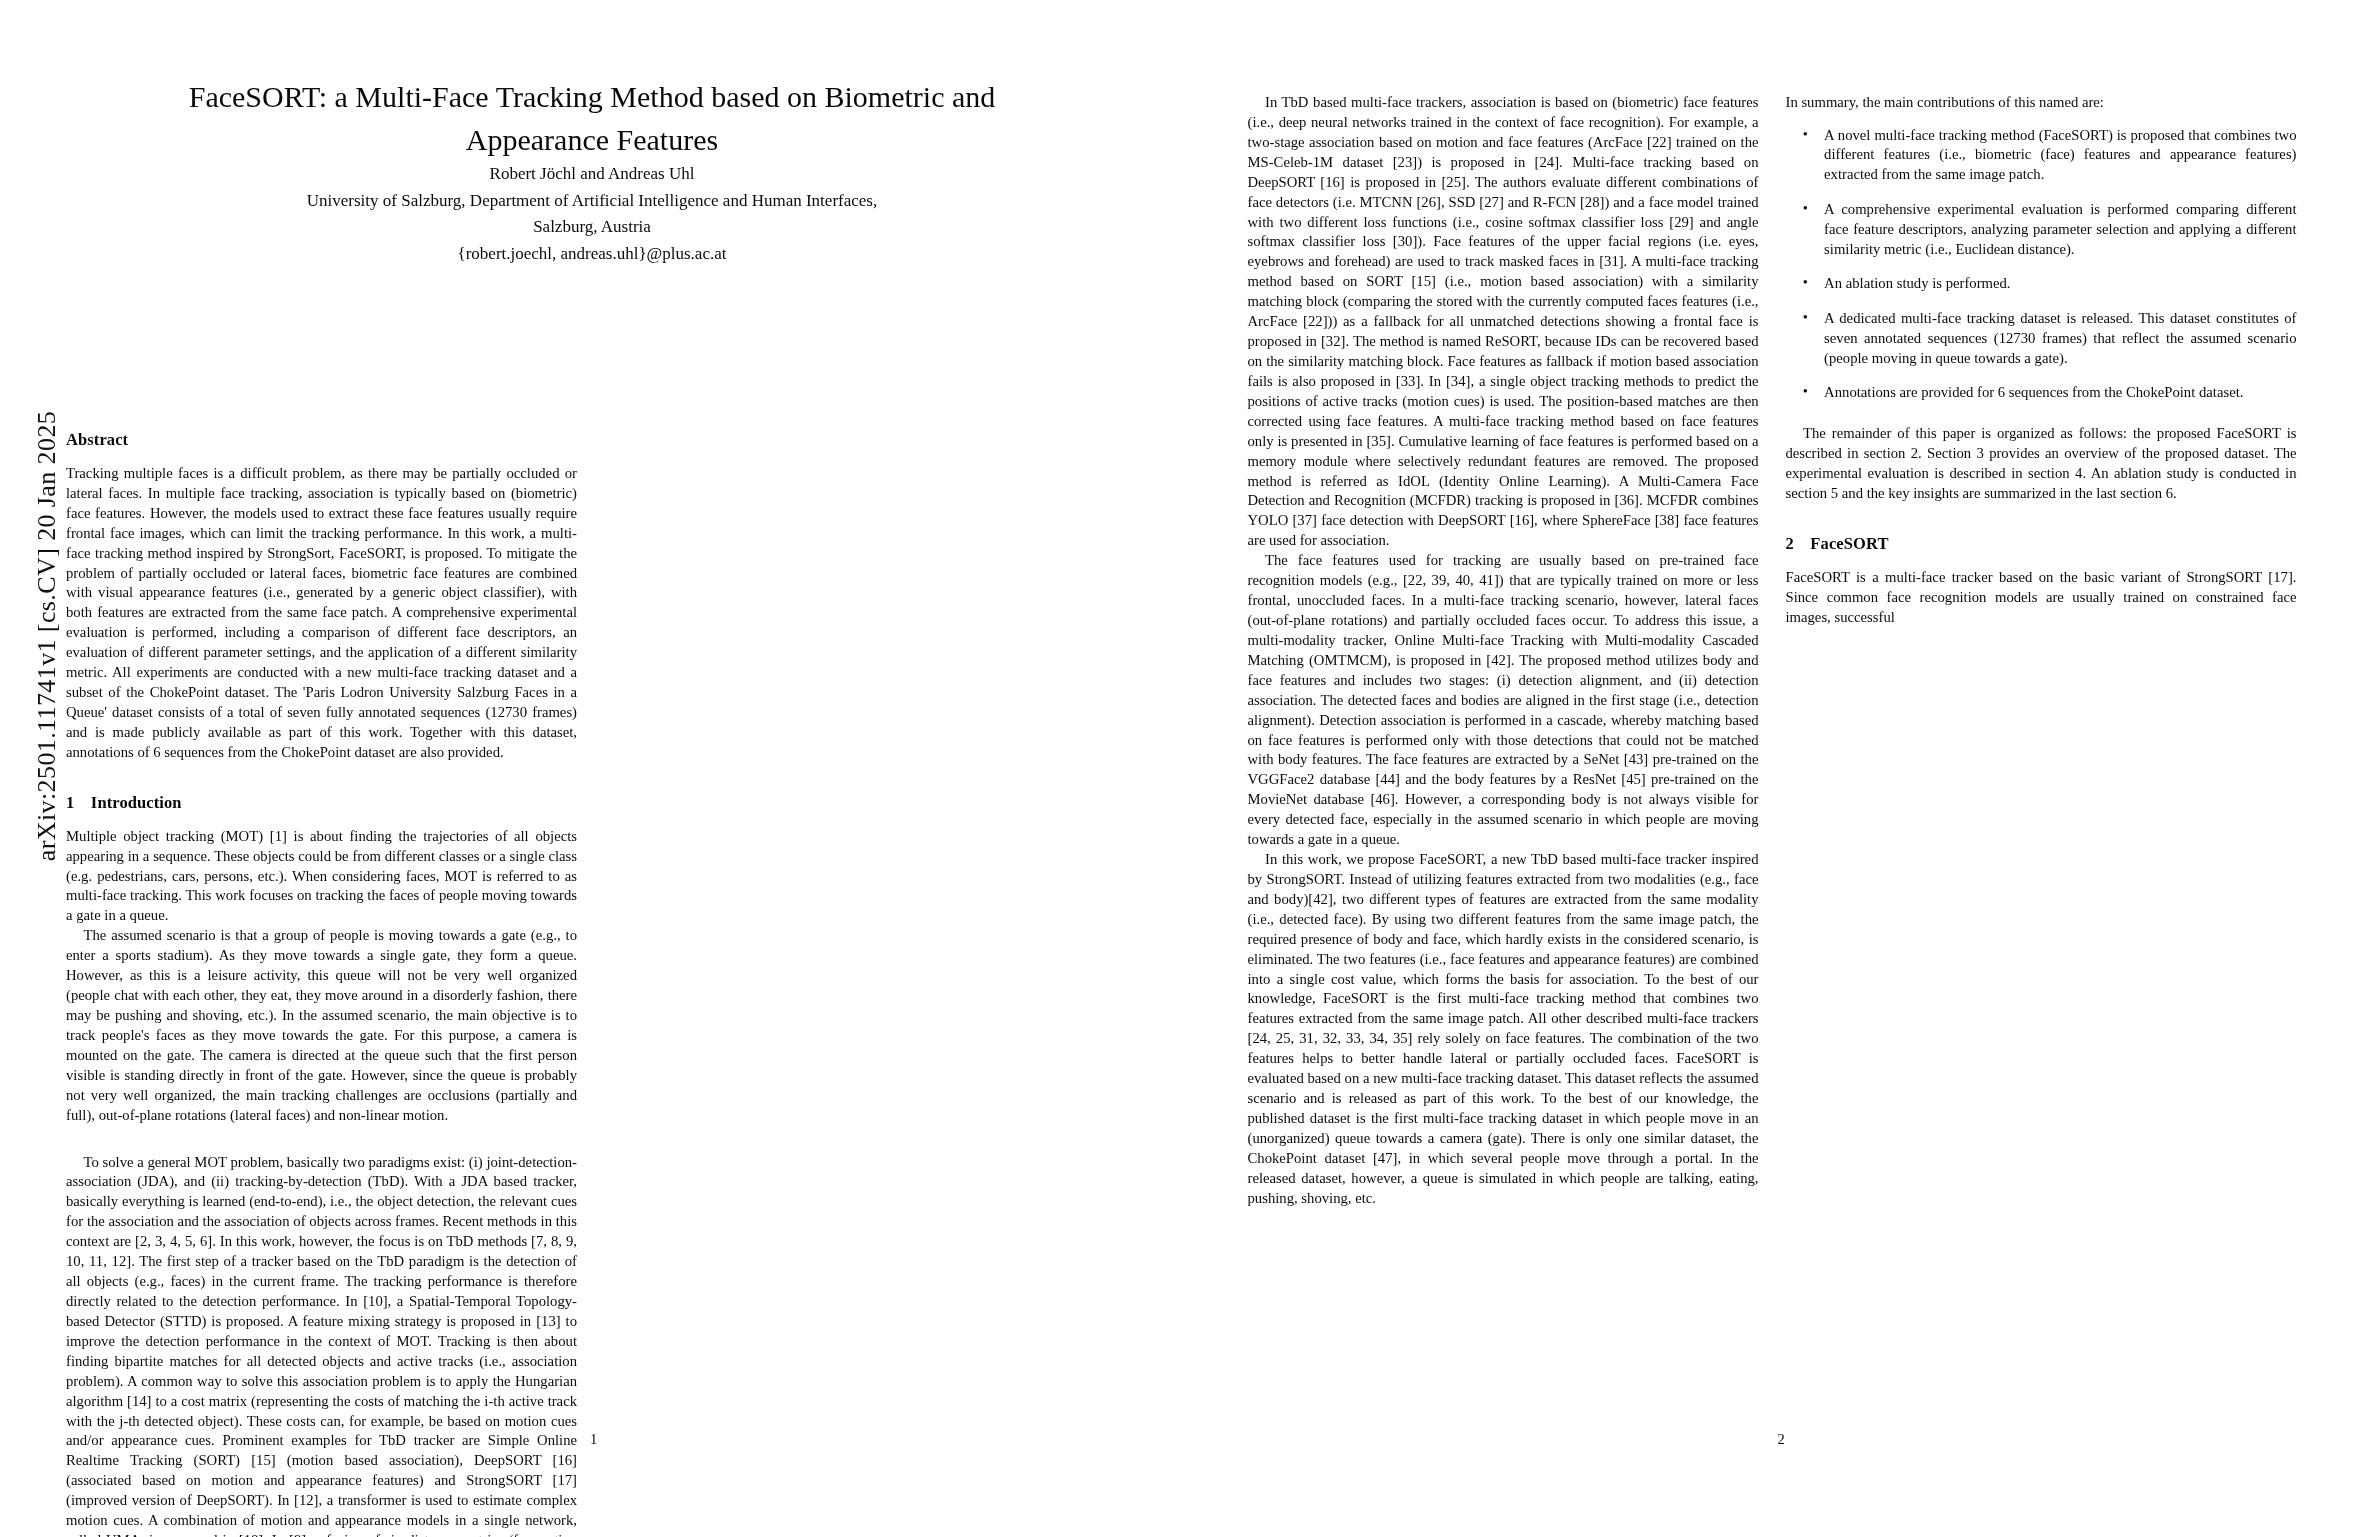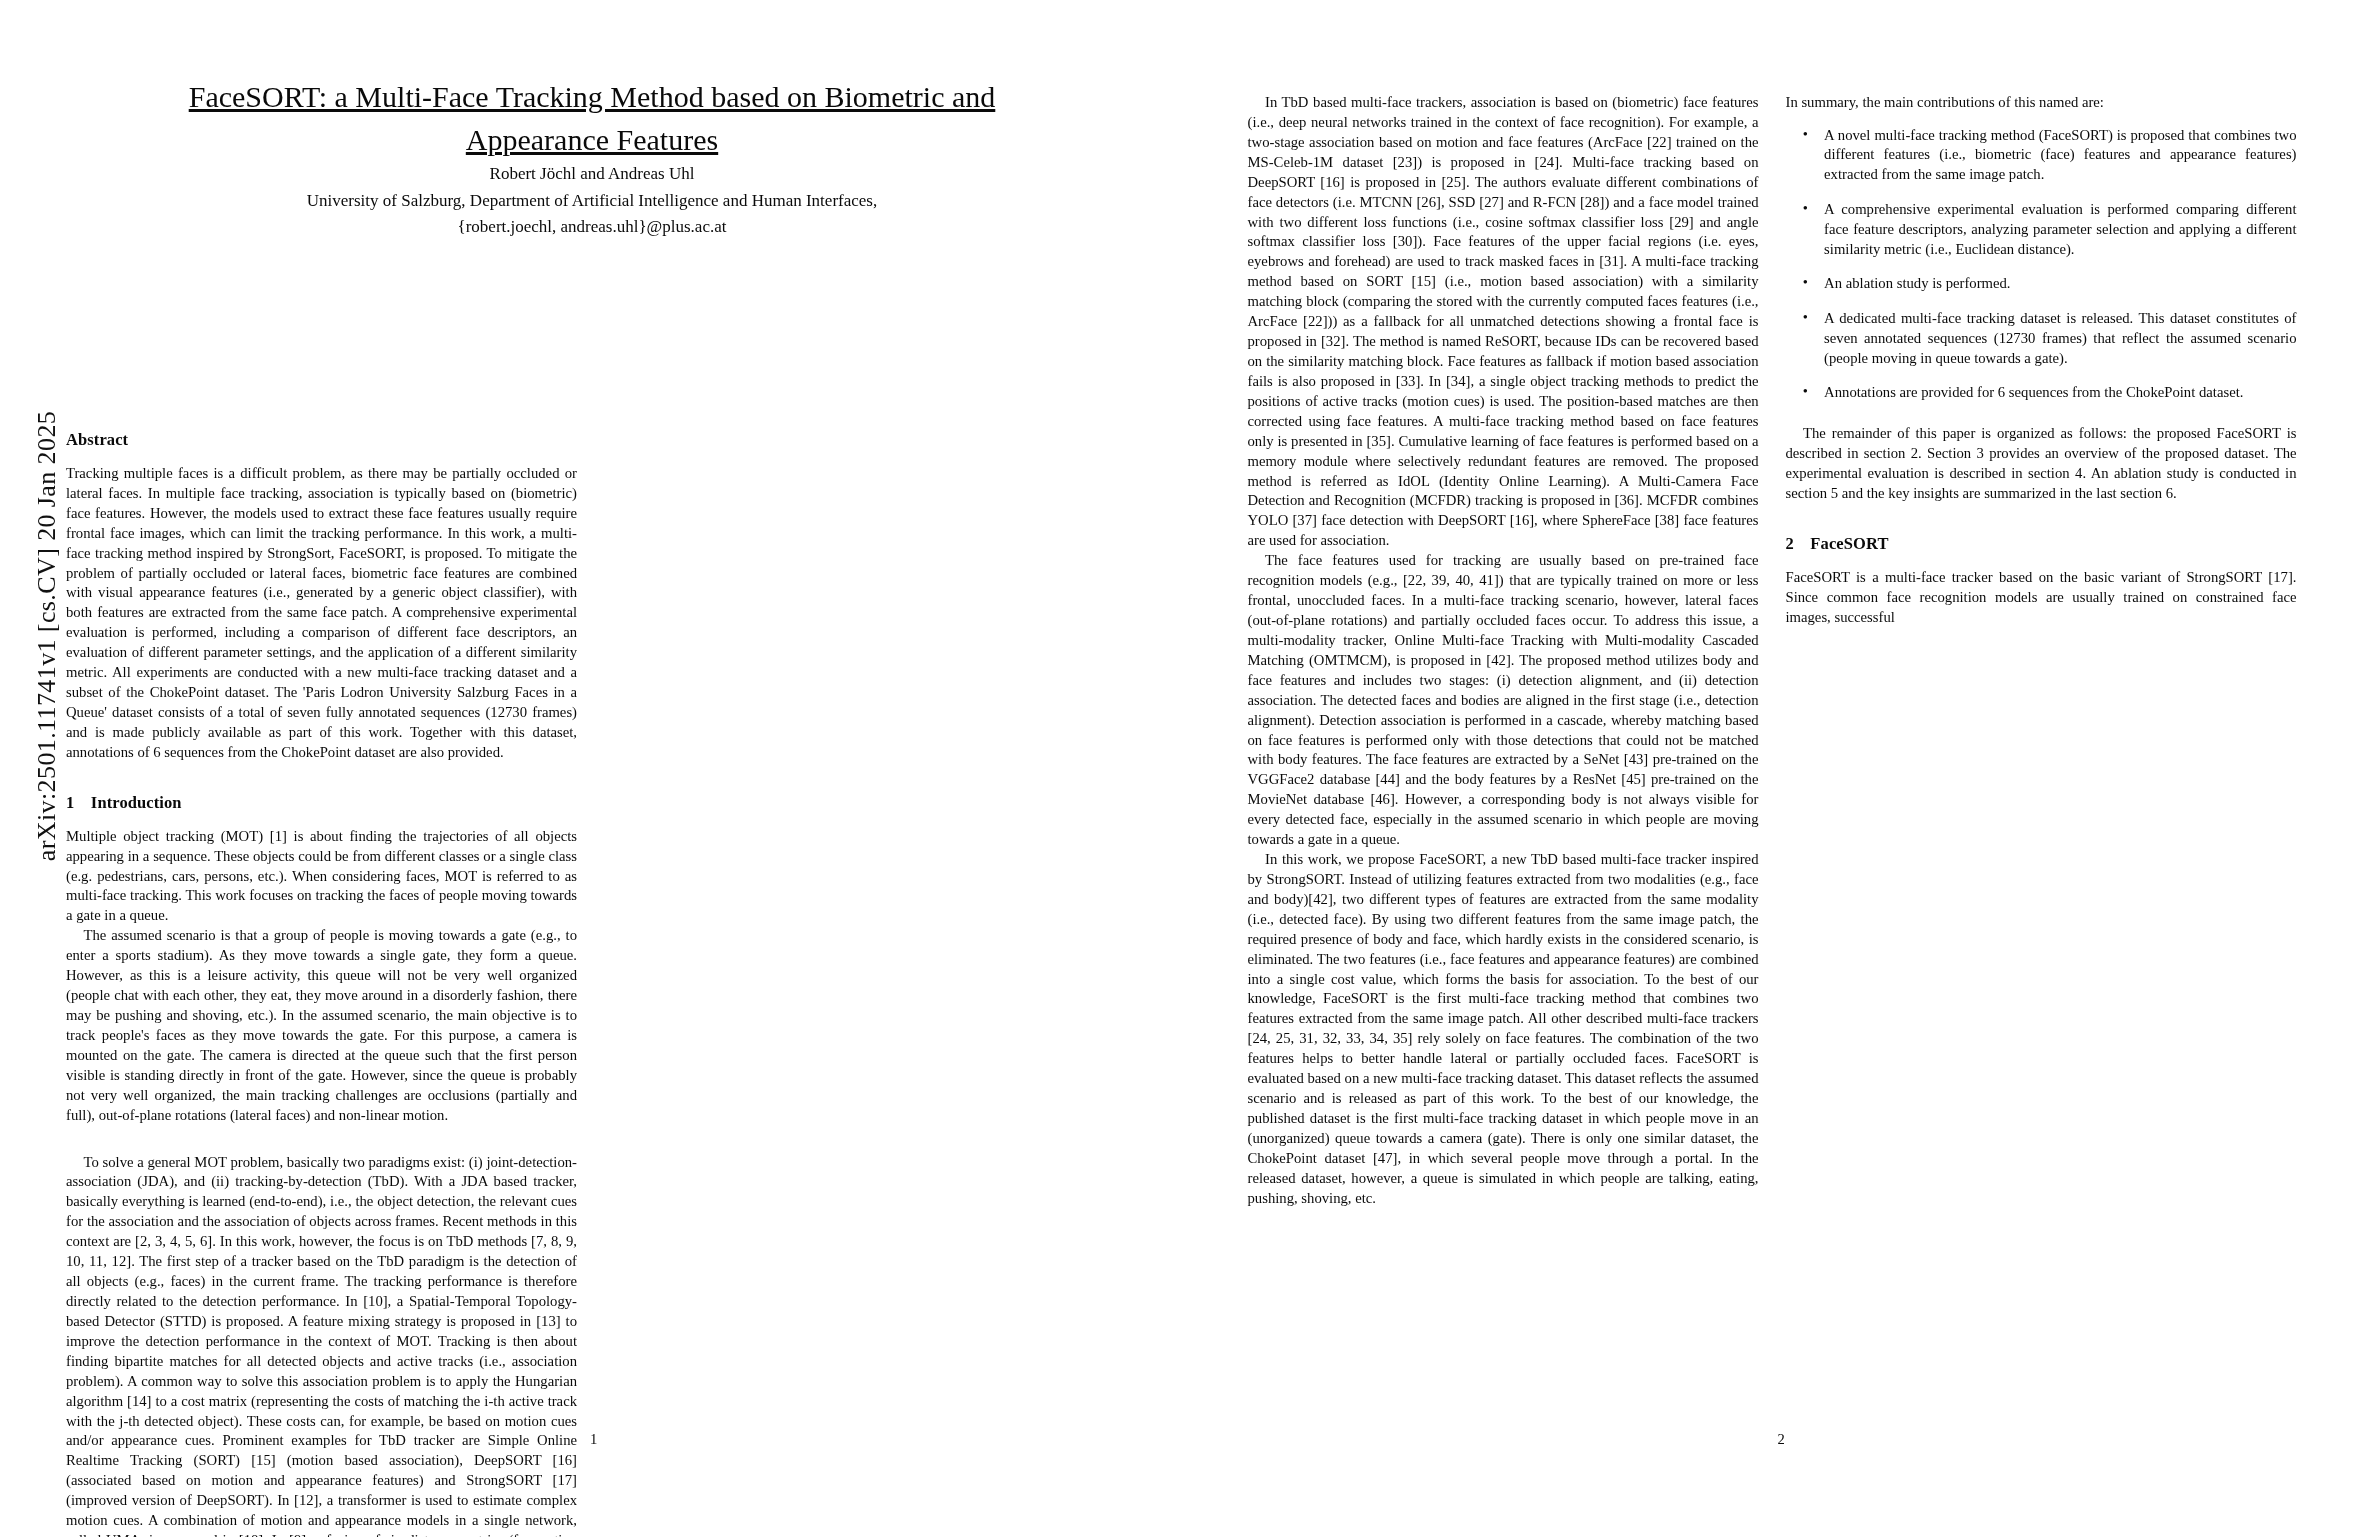--- a/index.html
+++ b/index.html
@@ -47,21 +47,20 @@
     left: 136px;
     top: 76px;
     width: 912px;
     text-align: center;
   }
   .paper-title {
     font-size: 30px;
     line-height: 1.42;
     font-weight: normal;
     margin: 0;
-    text-decoration: underline;
   }
   .authors {
     font-size: 17px;
     line-height: 1.56;
   }
   .authors div { margin: 0; }
   
   .cols {
     position: absolute;
     display: flex;
@@ -137,20 +136,21 @@
 
   <div class="page">
 
     <div class="arxiv-stamp">arXiv:2501.11741v1  [cs.CV]  20 Jan 2025</div>
 
     <div class="title-block">
       <h1 class="paper-title">FaceSORT: a Multi-Face Tracking Method based on Biometric and Appearance Features</h1>
       <div class="authors">
         <div>Robert Jöchl and Andreas Uhl</div>
         <div>University of Salzburg, Department of Artificial Intelligence and Human Interfaces,</div>
+        <div>Salzburg, Austria</div>
         <div>{robert.joechl, andreas.uhl}@plus.ac.at</div>
       </div>
     </div>
 
     <div class="cols p1-cols">
 
       <div class="col">
         <h2 class="sec">Abstract</h2>
         <p class="noindent">Tracking multiple faces is a difficult problem, as there may be partially occluded or lateral faces. In multiple face tracking, association is typically based on (biometric) face features. However, the models used to extract these face features usually require frontal face images, which can limit the tracking performance. In this work, a multi-face tracking method inspired by StrongSort, FaceSORT, is proposed. To mitigate the problem of partially occluded or lateral faces, biometric face features are combined with visual appearance features (i.e., generated by a generic object classifier), with both features are extracted from the same face patch. A comprehensive experimental evaluation is performed, including a comparison of different face descriptors, an evaluation of different parameter settings, and the application of a different similarity metric. All experiments are conducted with a new multi-face tracking dataset and a subset of the ChokePoint dataset. The 'Paris Lodron University Salzburg Faces in a Queue' dataset consists of a total of seven fully annotated sequences (12730 frames) and is made publicly available as part of this work. Together with this dataset, annotations of 6 sequences from the ChokePoint dataset are also provided.</p>
 

